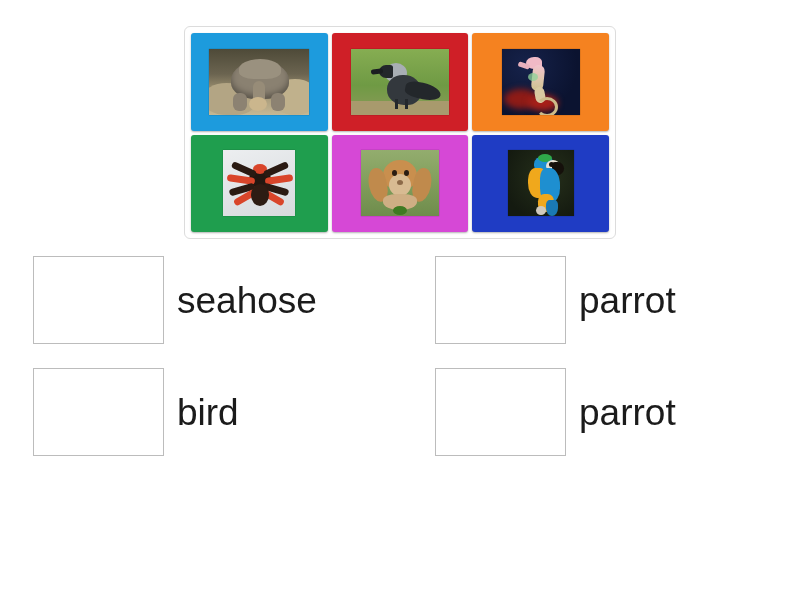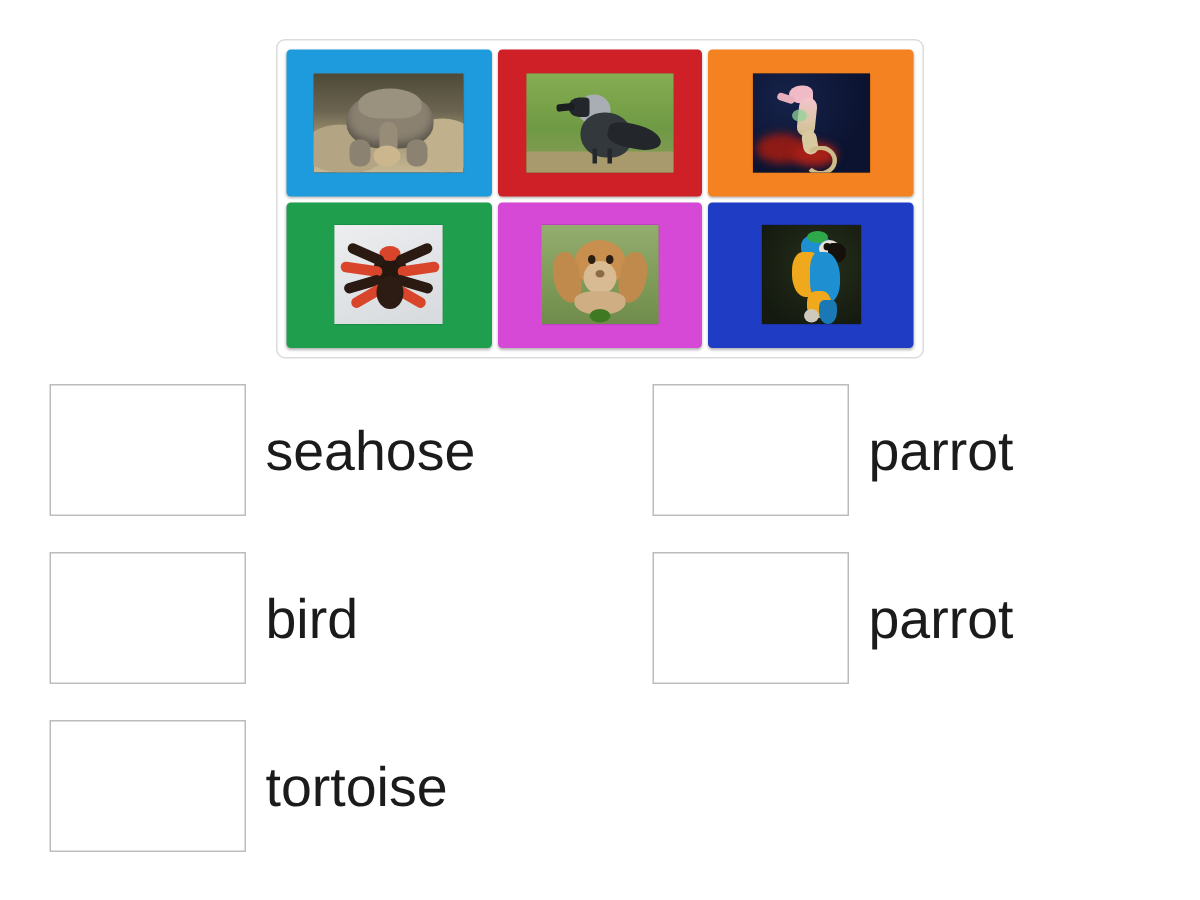--- a/index.html
+++ b/index.html
@@ -262,18 +262,14 @@
     <div class="dropzone"></div>
     <div class="answer-label">bird</div>
   </div>
 
   <div class="answer-row">
     <div class="dropzone"></div>
     <div class="answer-label">parrot</div>
   </div>
 
 
-  <div class="answer-row">
-    <div class="dropzone"></div>
-    <div class="answer-label">tortoise</div>
-  </div>
 
 </div>
 
 </body></html>

